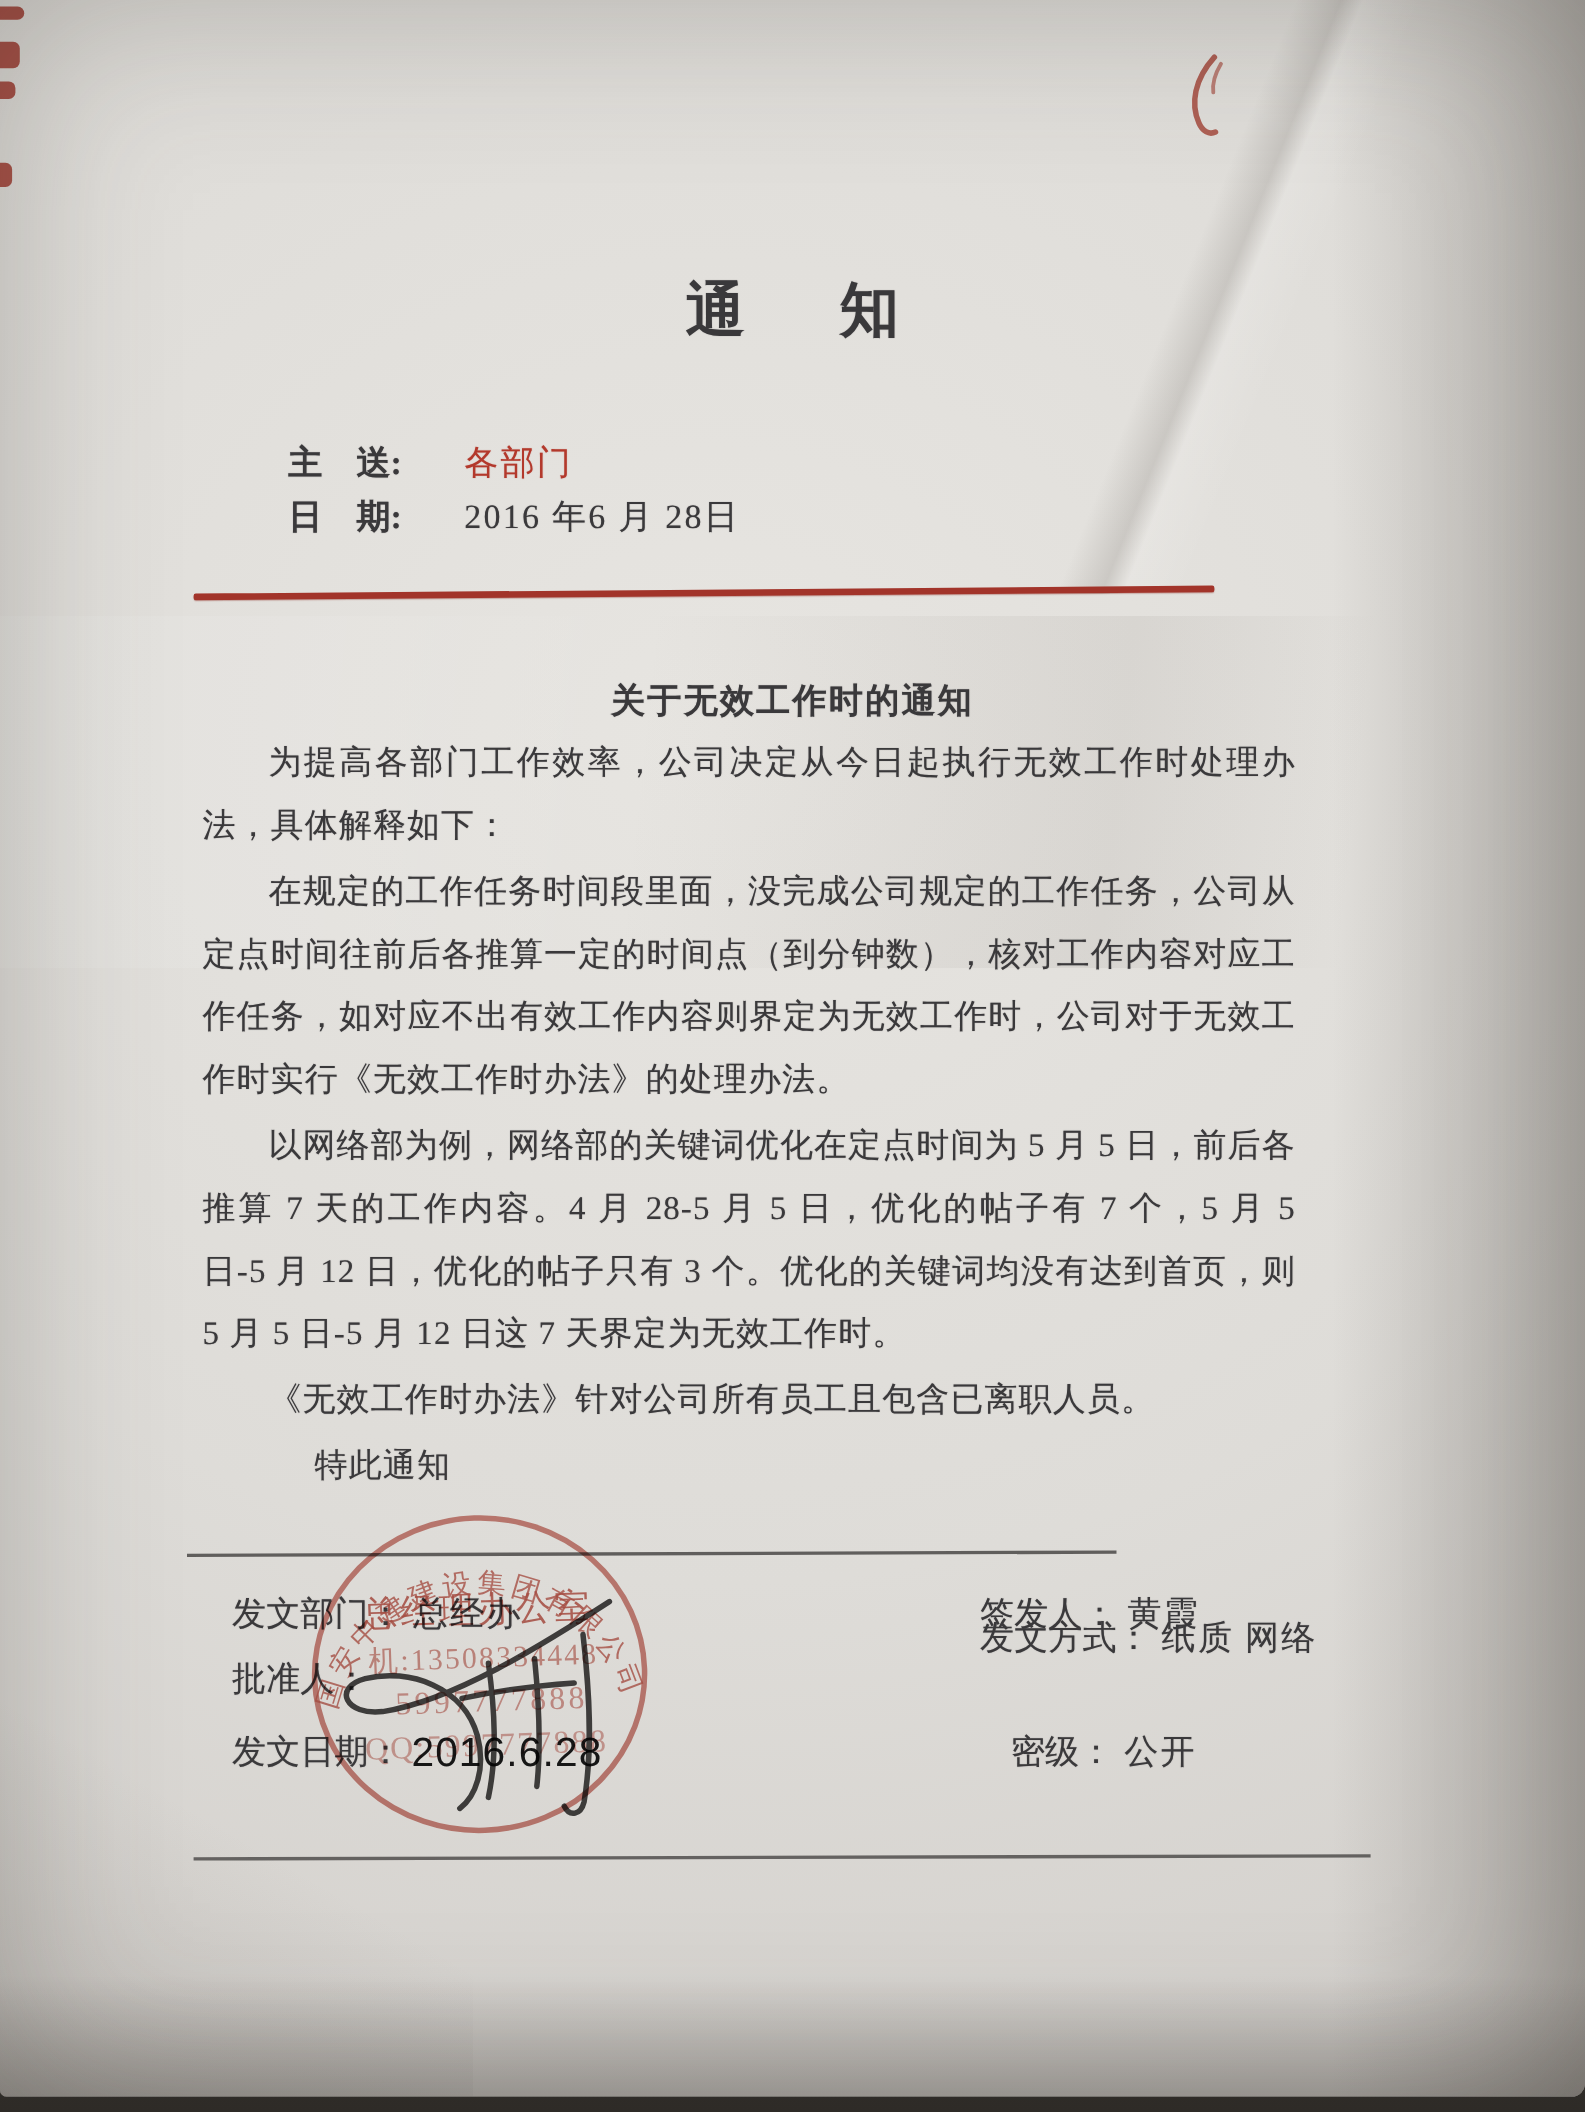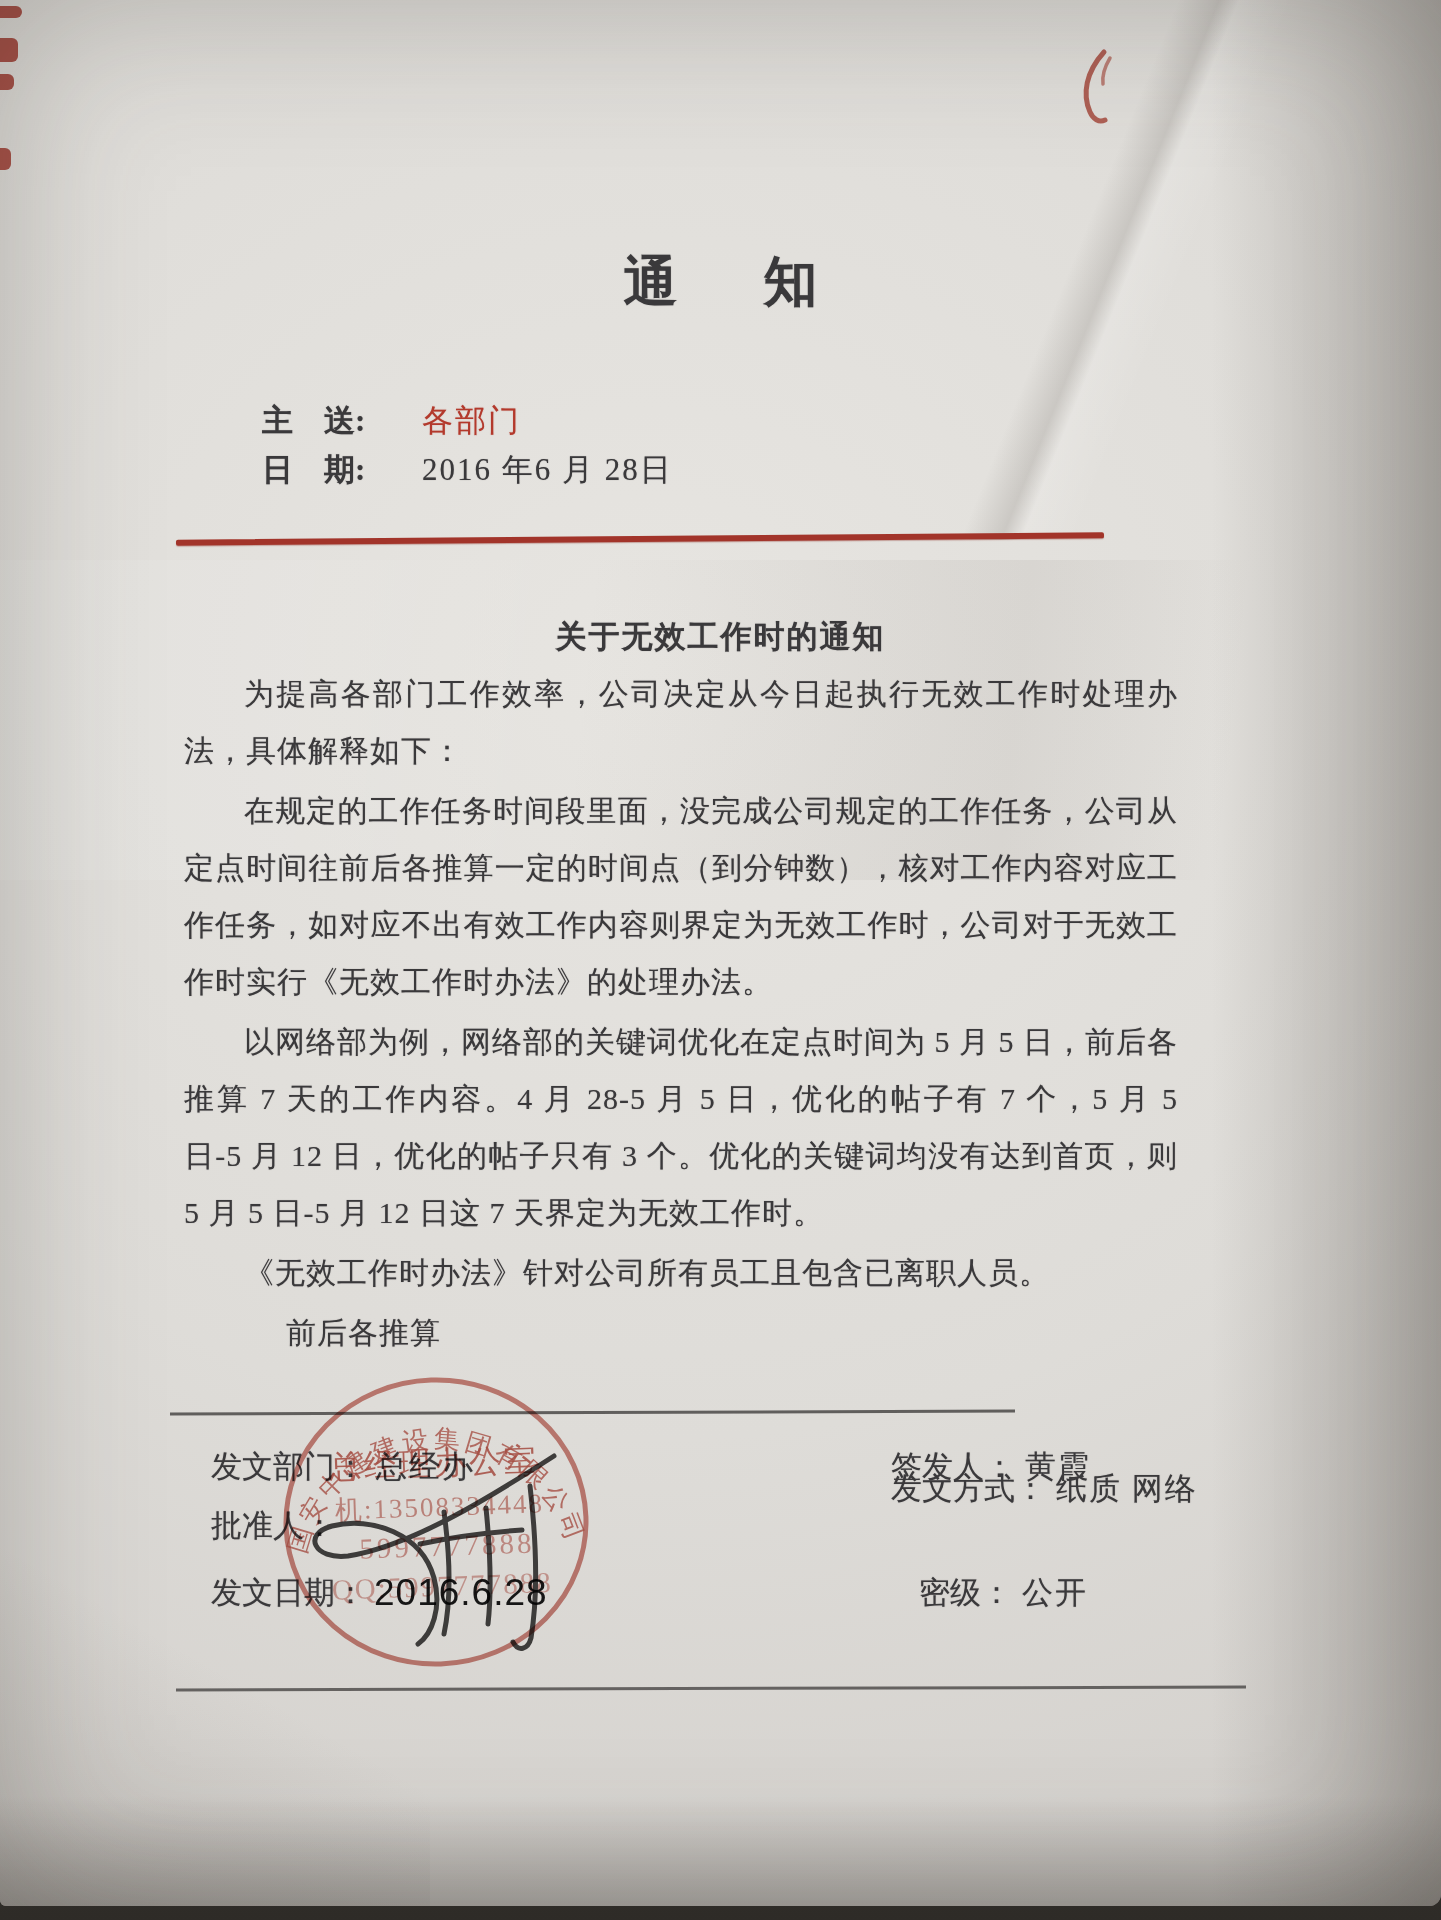--- a/index.html
+++ b/index.html
@@ -130,21 +130,21 @@
 
     <div class="red-rule"></div>
 
     <div class="subject ink">关于无效工作时的通知</div>
 
     <div class="body-text ink">
       <p class="para">为提高各部门工作效率，公司决定从今日起执行无效工作时处理办法，具体解释如下：</p>
       <p class="para">在规定的工作任务时间段里面，没完成公司规定的工作任务，公司从定点时间往前后各推算一定的时间点（到分钟数），核对工作内容对应工作任务，如对应不出有效工作内容则界定为无效工作时，公司对于无效工作时实行《无效工作时办法》的处理办法。</p>
       <p class="para">以网络部为例，网络部的关键词优化在定点时间为 5 月 5 日，前后各推算 7 天的工作内容。4 月 28-5 月 5 日，优化的帖子有 7 个，5 月 5 日-5 月 12 日，优化的帖子只有 3 个。优化的关键词均没有达到首页，则 5 月 5 日-5 月 12 日这 7 天界定为无效工作时。</p>
       <p class="para">《无效工作时办法》针对公司所有员工且包含已离职人员。</p>
-      <p class="closing">前后各推算</p>
+      <p class="closing">特此通知</p>
     </div>
 
     <div class="sep1"></div>
     <div class="sep2"></div>
 
     <div class="frow ink" id="f-dept">
       <span>发文部门：</span>
       <span class="fvalue">总经办</span>
     </div>
     <div class="frow ink" id="f-approver">

